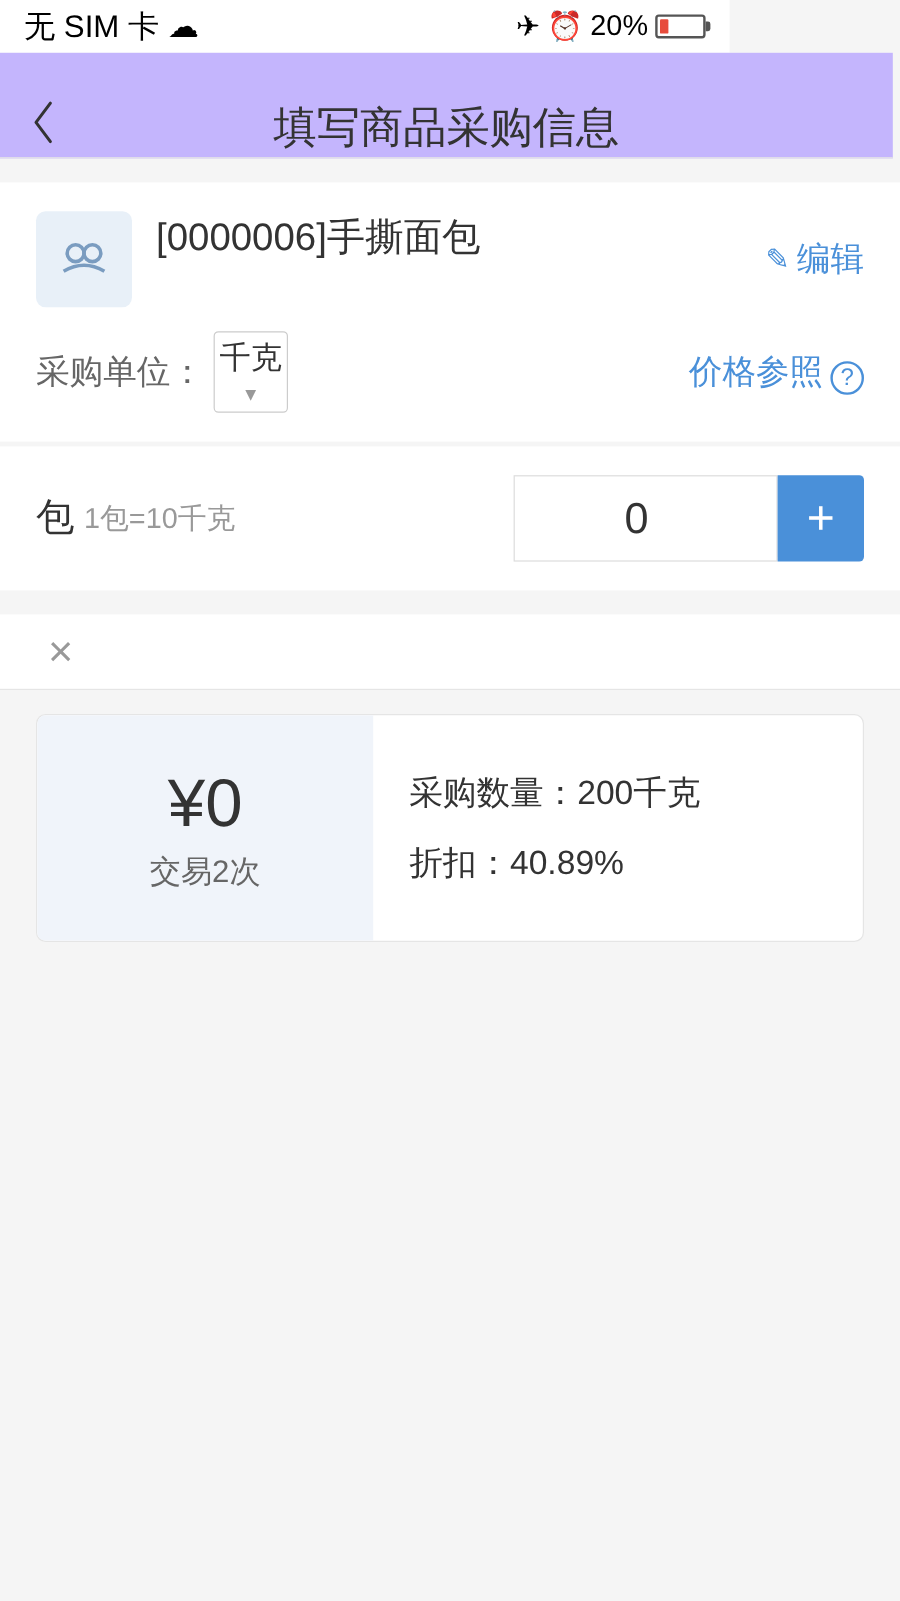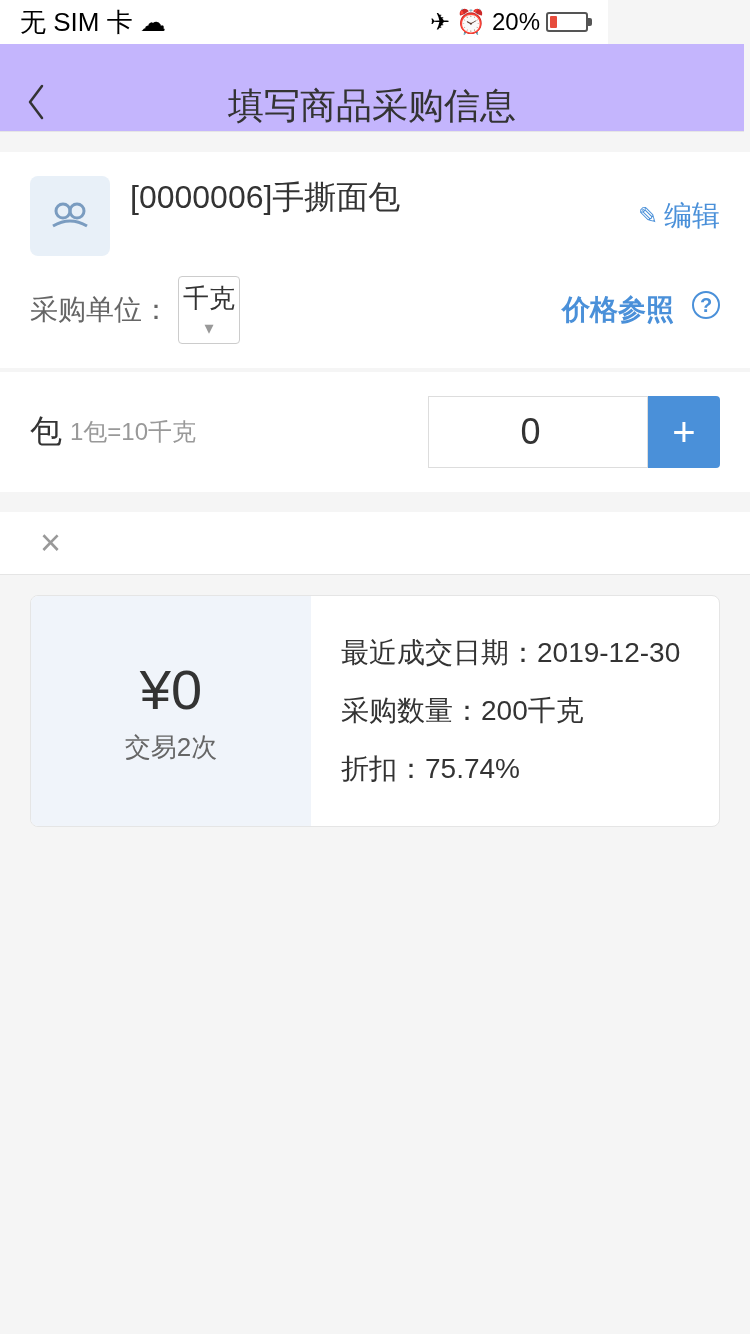--- a/index.html
+++ b/index.html
@@ -161,24 +161,23 @@
       flex-direction: column;
     }
     .unit-select-arrow {
       font-size: 18px;
       color: #999;
     }
     .price-ref-btn {
       color: #4a90d9;
       font-size: 28px;
       display: flex;
-      align-items: flex-start;
-      gap: 18px;
-      cursor: pointer;
-      font-weight: bold;
+      align-items: flex-end;
+      gap: 6px;
+      cursor: pointer;
     }
     .help-circle {
       width: 28px;
       height: 28px;
       border: 2px solid #4a90d9;
       border-radius: 50%;
       display: inline-flex;
       align-items: center;
       justify-content: center;
       font-size: 20px;
@@ -409,23 +408,20 @@
 
 <div class="main-content">
 
   <div class="history-section">
     <div class="history-price-col">
       <span class="price-amount">¥0</span>
       <span class="trade-count">交易2次</span>
     </div>
     <div class="history-detail-col">
       <div class="detail-row">
-        <span>最近成交日期：</span><span>2019-12-30</span>
-      </div>
-      <div class="detail-row">
         <span>采购数量：</span><span>200千克</span>
       </div>
       <div class="detail-row">
-        <span>折扣：</span><span>75.74%</span>
+        <span>折扣：</span><span>40.89%</span>
       </div>
     </div>
   </div>
 </div>
 
 </body></html>

